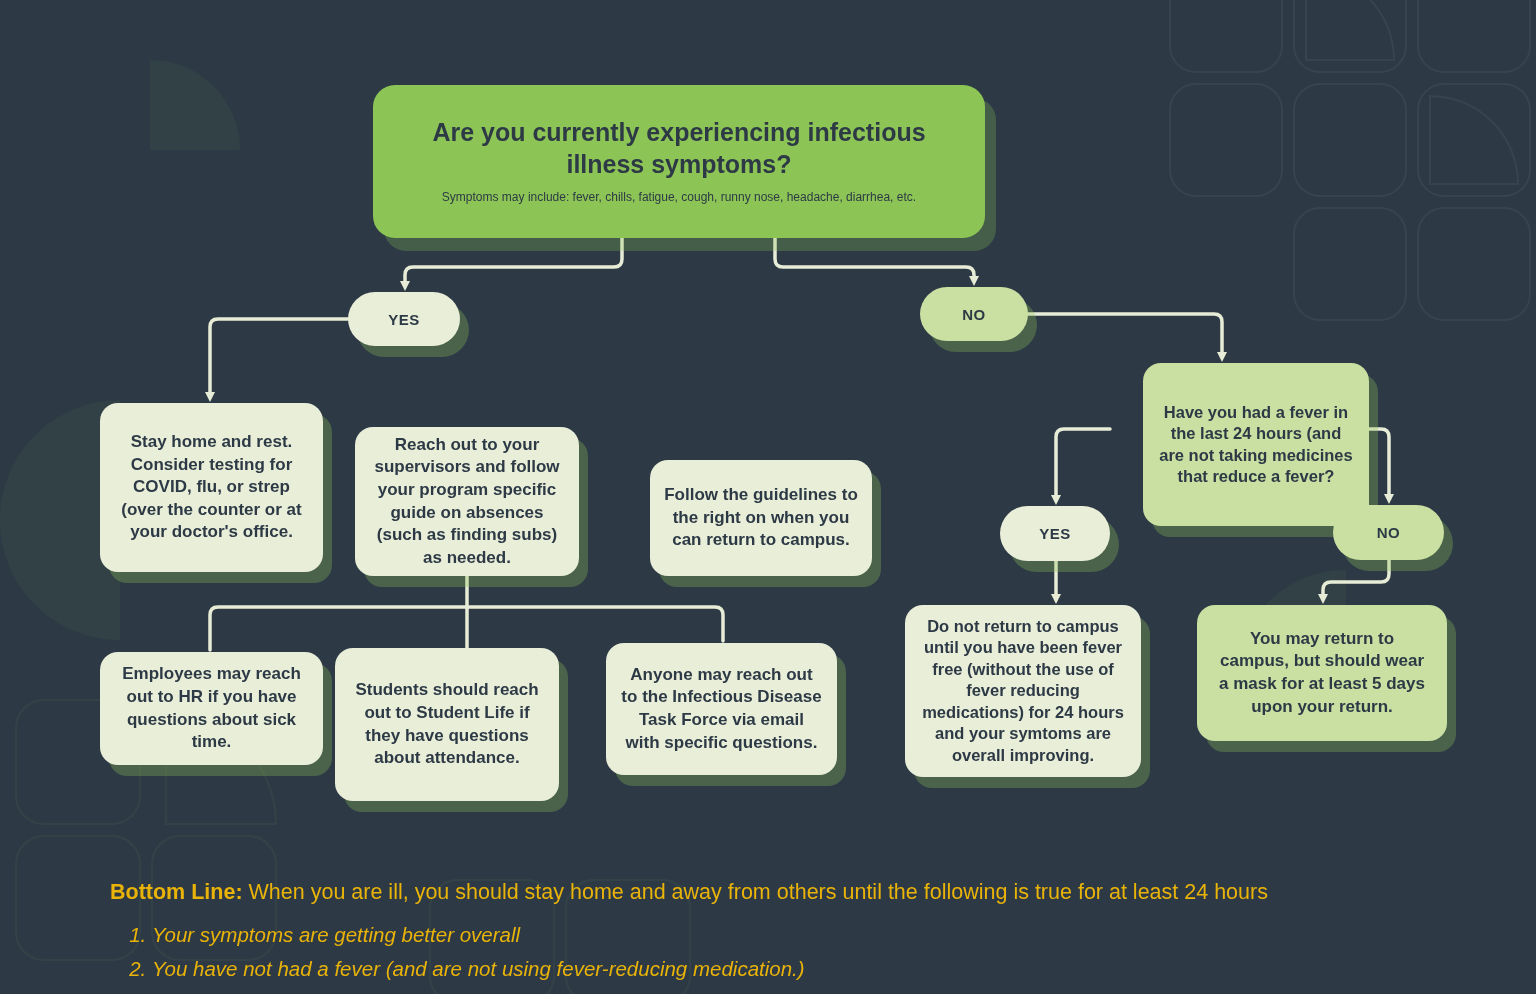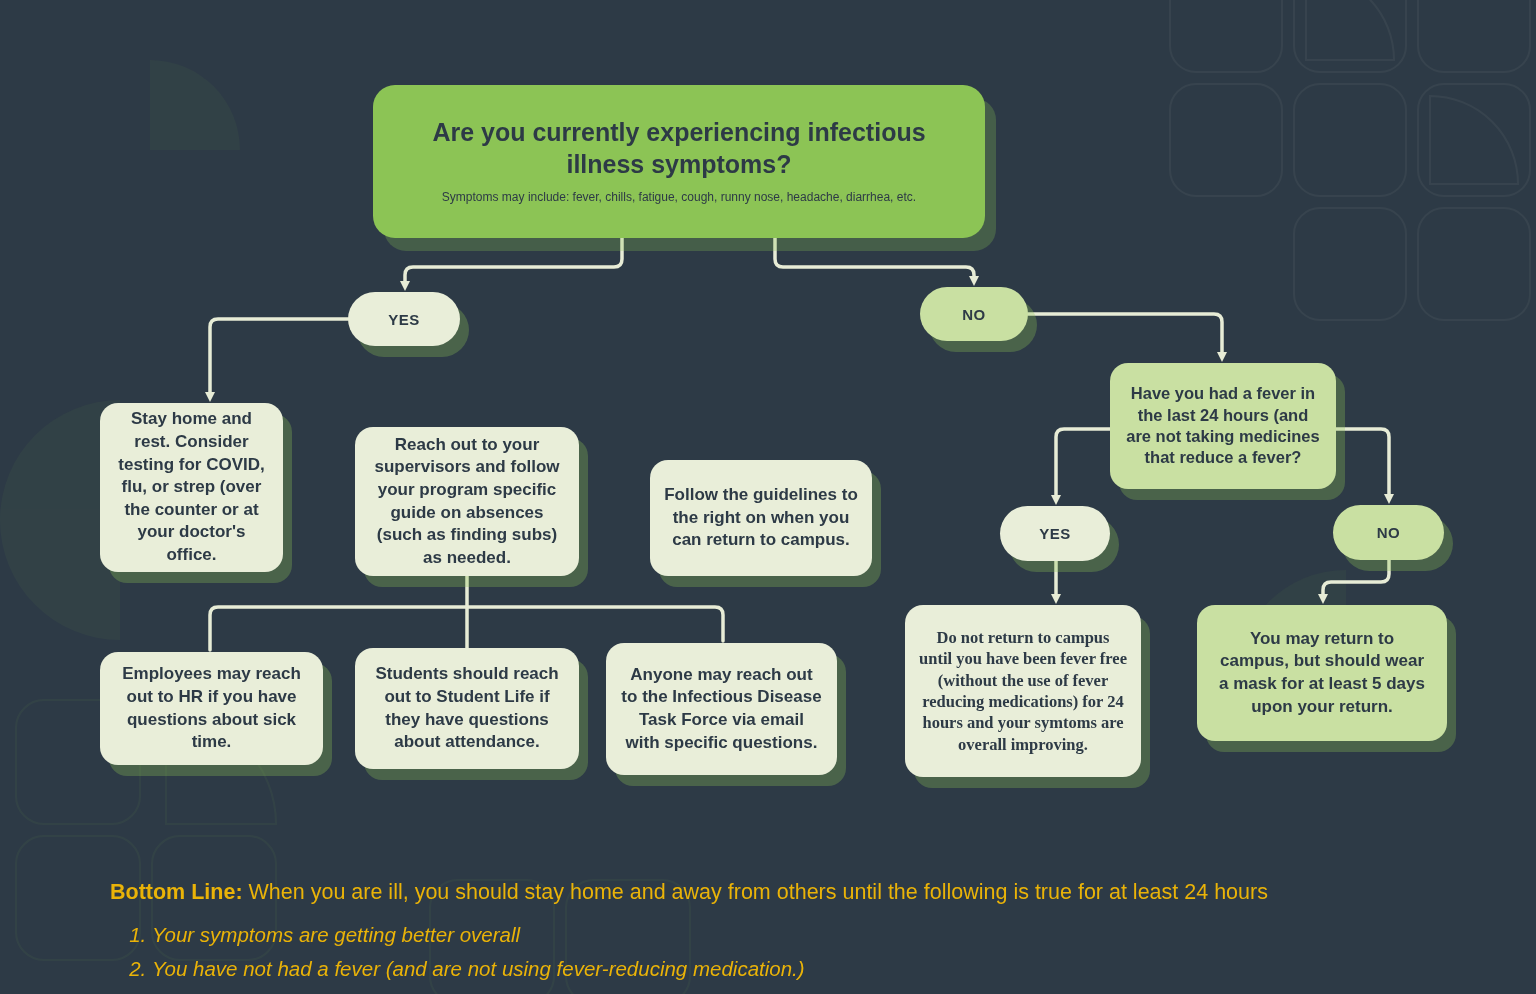--- a/index.html
+++ b/index.html
@@ -79,32 +79,32 @@
   </svg>
 
   <div class="node root" style="left:373px;top:85px;width:612px;height:153px;justify-content:center;">
     <div class="root-title">Are you currently experiencing infectious illness symptoms?</div>
     <div class="root-sub">Symptoms may include: fever, chills, fatigue, cough, runny nose, headache, diarrhea, etc.</div>
   </div>
 
   <div class="node pill cream" style="left:348px;top:292px;width:112px;height:54px;">YES</div>
   <div class="node pill lgreen" style="left:920px;top:287px;width:108px;height:54px;">NO</div>
 
-  <div class="node cream body-txt" style="left:100px;top:403px;width:183px;height:169px;">Stay home and rest. Consider testing for COVID, flu, or strep (over the counter or at your doctor's office.</div>
+  <div class="node cream body-txt" style="left:100px;top:403px;width:223px;height:169px;">Stay home and rest. Consider testing for COVID, flu, or strep (over the counter or at your doctor's office.</div>
   <div class="node cream body-txt" style="left:355px;top:427px;width:224px;height:149px;">Reach out to your supervisors and follow your program specific guide on absences (such as finding subs) as needed.</div>
   <div class="node cream body-txt" style="left:606px;top:460px;width:222px;height:116px;margin-left:44px;">Follow the guidelines to the right on when you can return to campus.</div>
 
   <div class="node cream body-txt" style="left:100px;top:652px;width:223px;height:113px;">Employees may reach out to HR if you have questions about sick time.</div>
-  <div class="node cream body-txt" style="left:355px;top:648px;width:224px;height:121px;">Students should reach out to Student Life if they have questions about attendance.</div>
+  <div class="node cream body-txt" style="left:335px;top:648px;width:224px;height:153px;">Students should reach out to Student Life if they have questions about attendance.</div>
   <div class="node cream body-txt" style="left:606px;top:643px;width:231px;height:132px;">Anyone may reach out to the Infectious Disease Task Force via email with specific questions.</div>
 
-  <div class="node lgreen body-sm" style="left:1110px;top:363px;width:226px;height:126px;text-align:center;">Have you had a fever in the last 24 hours (and are not taking medicines that reduce a fever?</div>
+  <div class="node lgreen body-sm" style="left:1143px;top:363px;width:226px;height:163px;text-align:center;">Have you had a fever in the last 24 hours (and are not taking medicines that reduce a fever?</div>
   <div class="node pill cream" style="left:1000px;top:506px;width:110px;height:55px;">YES</div>
   <div class="node pill lgreen" style="left:1333px;top:505px;width:111px;height:55px;">NO</div>
-  <div class="node cream body-sm" style="left:905px;top:605px;width:236px;height:172px;font-family:Liberation Serif, serif;">Do not return to campus until you have been fever free (without the use of fever reducing medications) for 24 hours and your symtoms are overall improving.</div>
+  <div class="node cream body-sm" style="left:905px;top:605px;width:236px;height:172px;">Do not return to campus until you have been fever free (without the use of fever reducing medications) for 24 hours and your symtoms are overall improving.</div>
   <div class="node lgreen body-txt" style="left:1197px;top:605px;width:250px;height:136px;padding:10px 20px;">You may return to campus, but should wear a mask for at least 5 days upon your return.</div>
 
   <div class="bottom">
     <div class="bottom-lead">
       <b>Bottom Line:</b><span> When you are ill, you should stay home and away from others until the following is true for at least 24 hours</span>
     </div>
     <ol>
       <li>Your symptoms are getting better overall</li>
       <li>You have not had a fever (and are not using fever-reducing medication.)</li>
     </ol>

